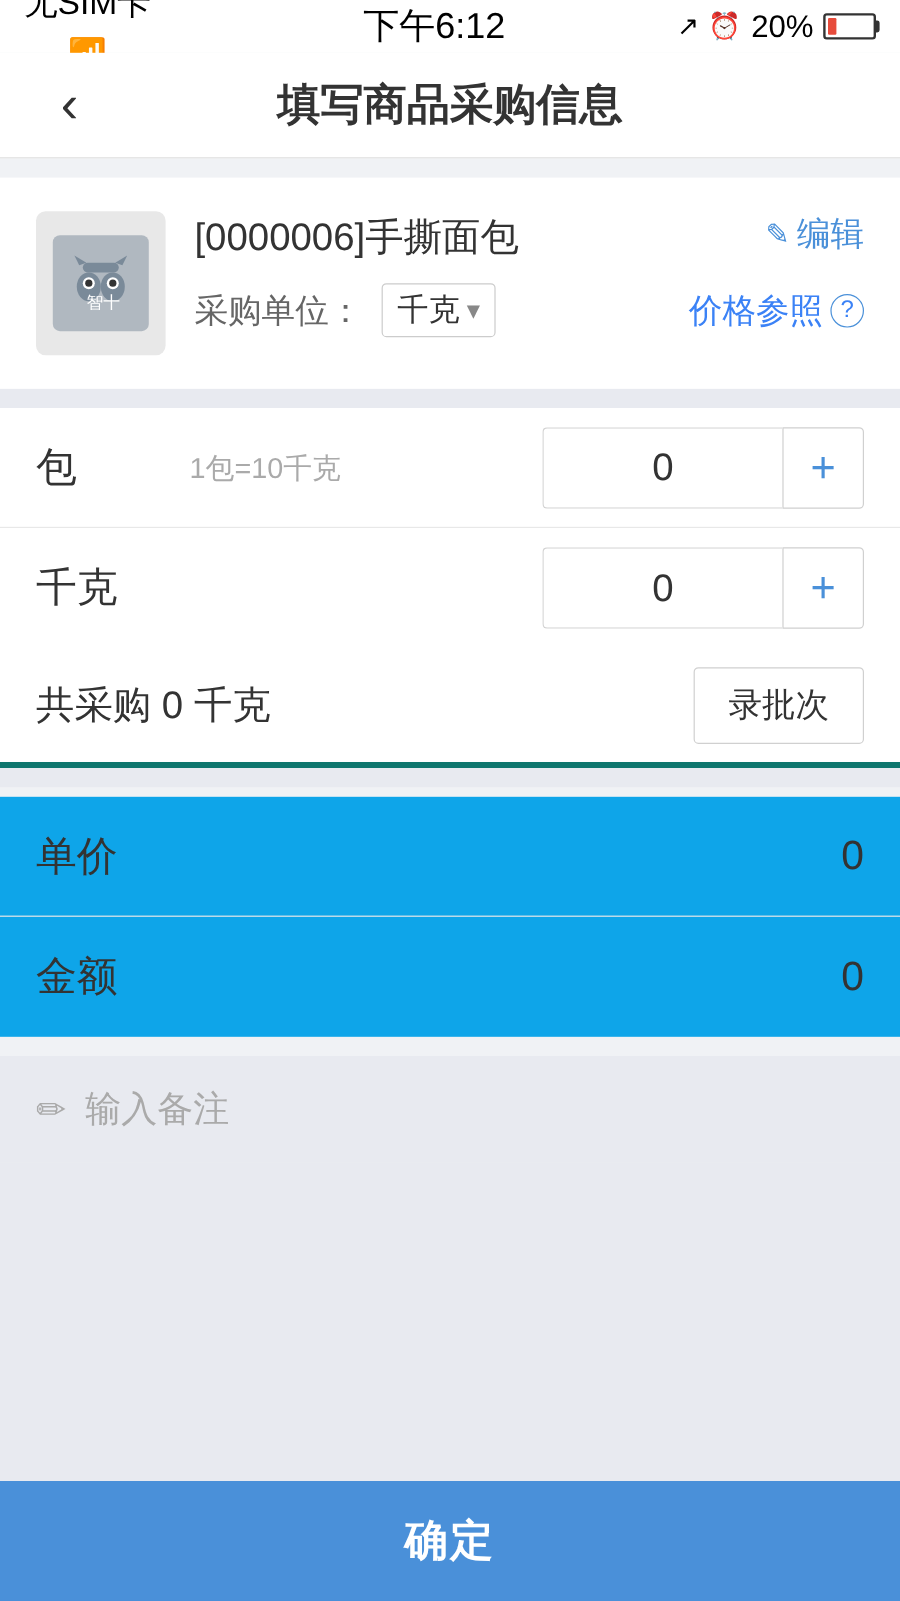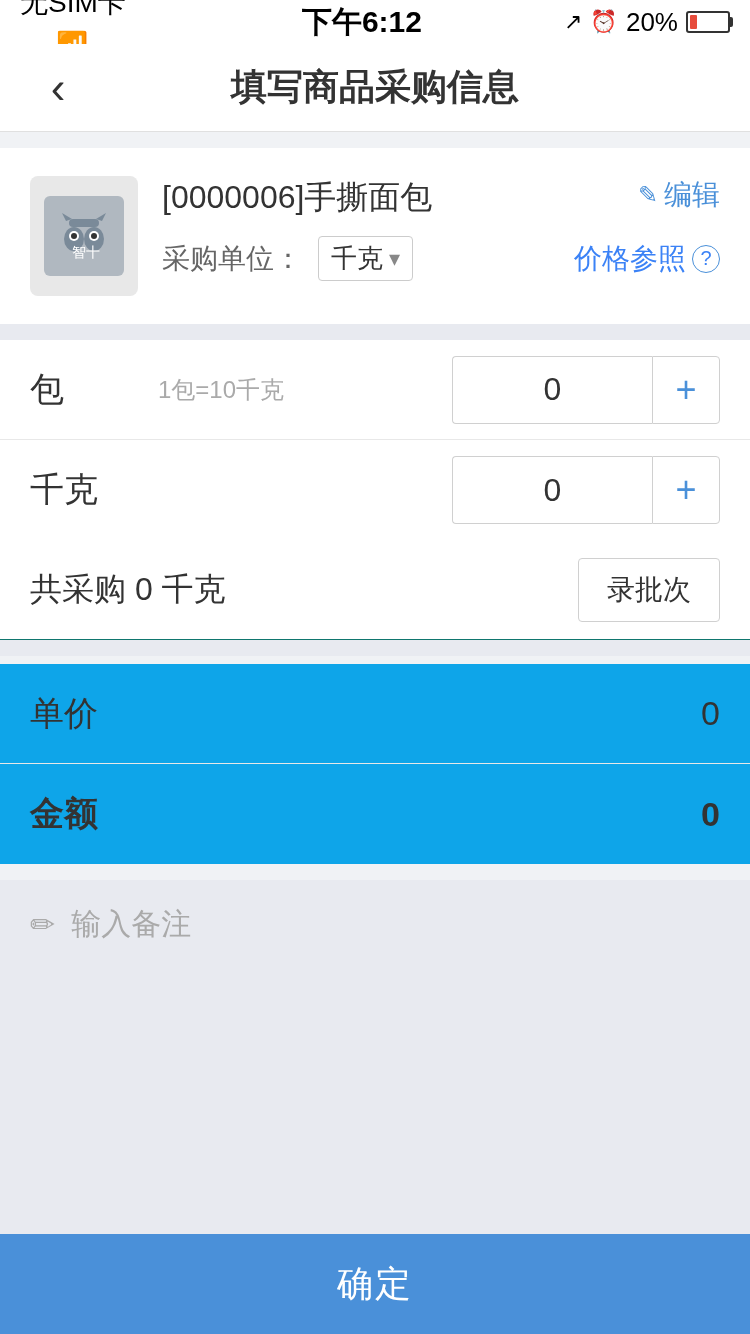--- a/index.html
+++ b/index.html
@@ -20,21 +20,21 @@
       height: 44px;
       background: #fff;
       display: flex;
       align-items: center;
       justify-content: space-between;
       padding: 0 20px;
       font-size: 28px;
       color: #000;
     }
     .status-left { display: flex; align-items: center; gap: 8px; flex-direction: column; }
-    .status-center { font-weight: 700; font-size: 30px; margin-left: 34px; }
+    .status-center { font-weight: 400; font-size: 30px; margin-left: 34px; }
     .status-right { display: flex; align-items: center; gap: 8px; font-size: 26px; }
     .battery-icon {
       width: 44px;
       height: 22px;
       border: 2px solid #333;
       border-radius: 3px;
       position: relative;
       display: inline-flex;
       align-items: center;
       padding: 2px;
@@ -224,21 +224,21 @@
       border-radius: 0 4px 4px 0;
     }
 
     
     .summary-row {
       background: #fff;
       display: flex;
       align-items: center;
       padding: 0 30px;
       height: 100px;
-      border-bottom: 1px solid #0f766e;
+      border-bottom: 5px solid #0f766e;
     }
     .summary-text {
       font-size: 32px;
       color: #333;
     }
     .batch-btn {
       margin-left: auto;
       border: 1px solid #d0d0d0;
       padding: 12px 28px;
       font-size: 28px;
@@ -253,21 +253,21 @@
       background: #0ea5e9;
       margin-top: 8px;
     }
     .price-row {
       display: flex;
       align-items: center;
       padding: 0 30px;
       height: 100px;
       border-bottom: 1px solid #e8e8e8;
     }
-    .price-row:last-child { border-bottom: none; font-weight: bold; }
+    .price-row:last-child { border-bottom: none; }
     .price-label {
       font-size: 34px;
       color: #333;
     }
     .price-value {
       margin-left: auto;
       font-size: 34px;
       color: #333;
     }
 
@@ -304,21 +304,21 @@
       left: 0;
       width: 750px;
       height: 100px;
       background: #4a90d9;
       display: flex;
       align-items: center;
       justify-content: center;
       font-size: 36px;
       color: #fff;
       cursor: pointer;
-      font-weight: 400;
+      font-weight: 700;
       letter-spacing: 2px;
     }
 
     
     .wifi-icon { font-size: 26px; }
   </style>
 </head>
 <body>
 
 <div class="status-bar">

